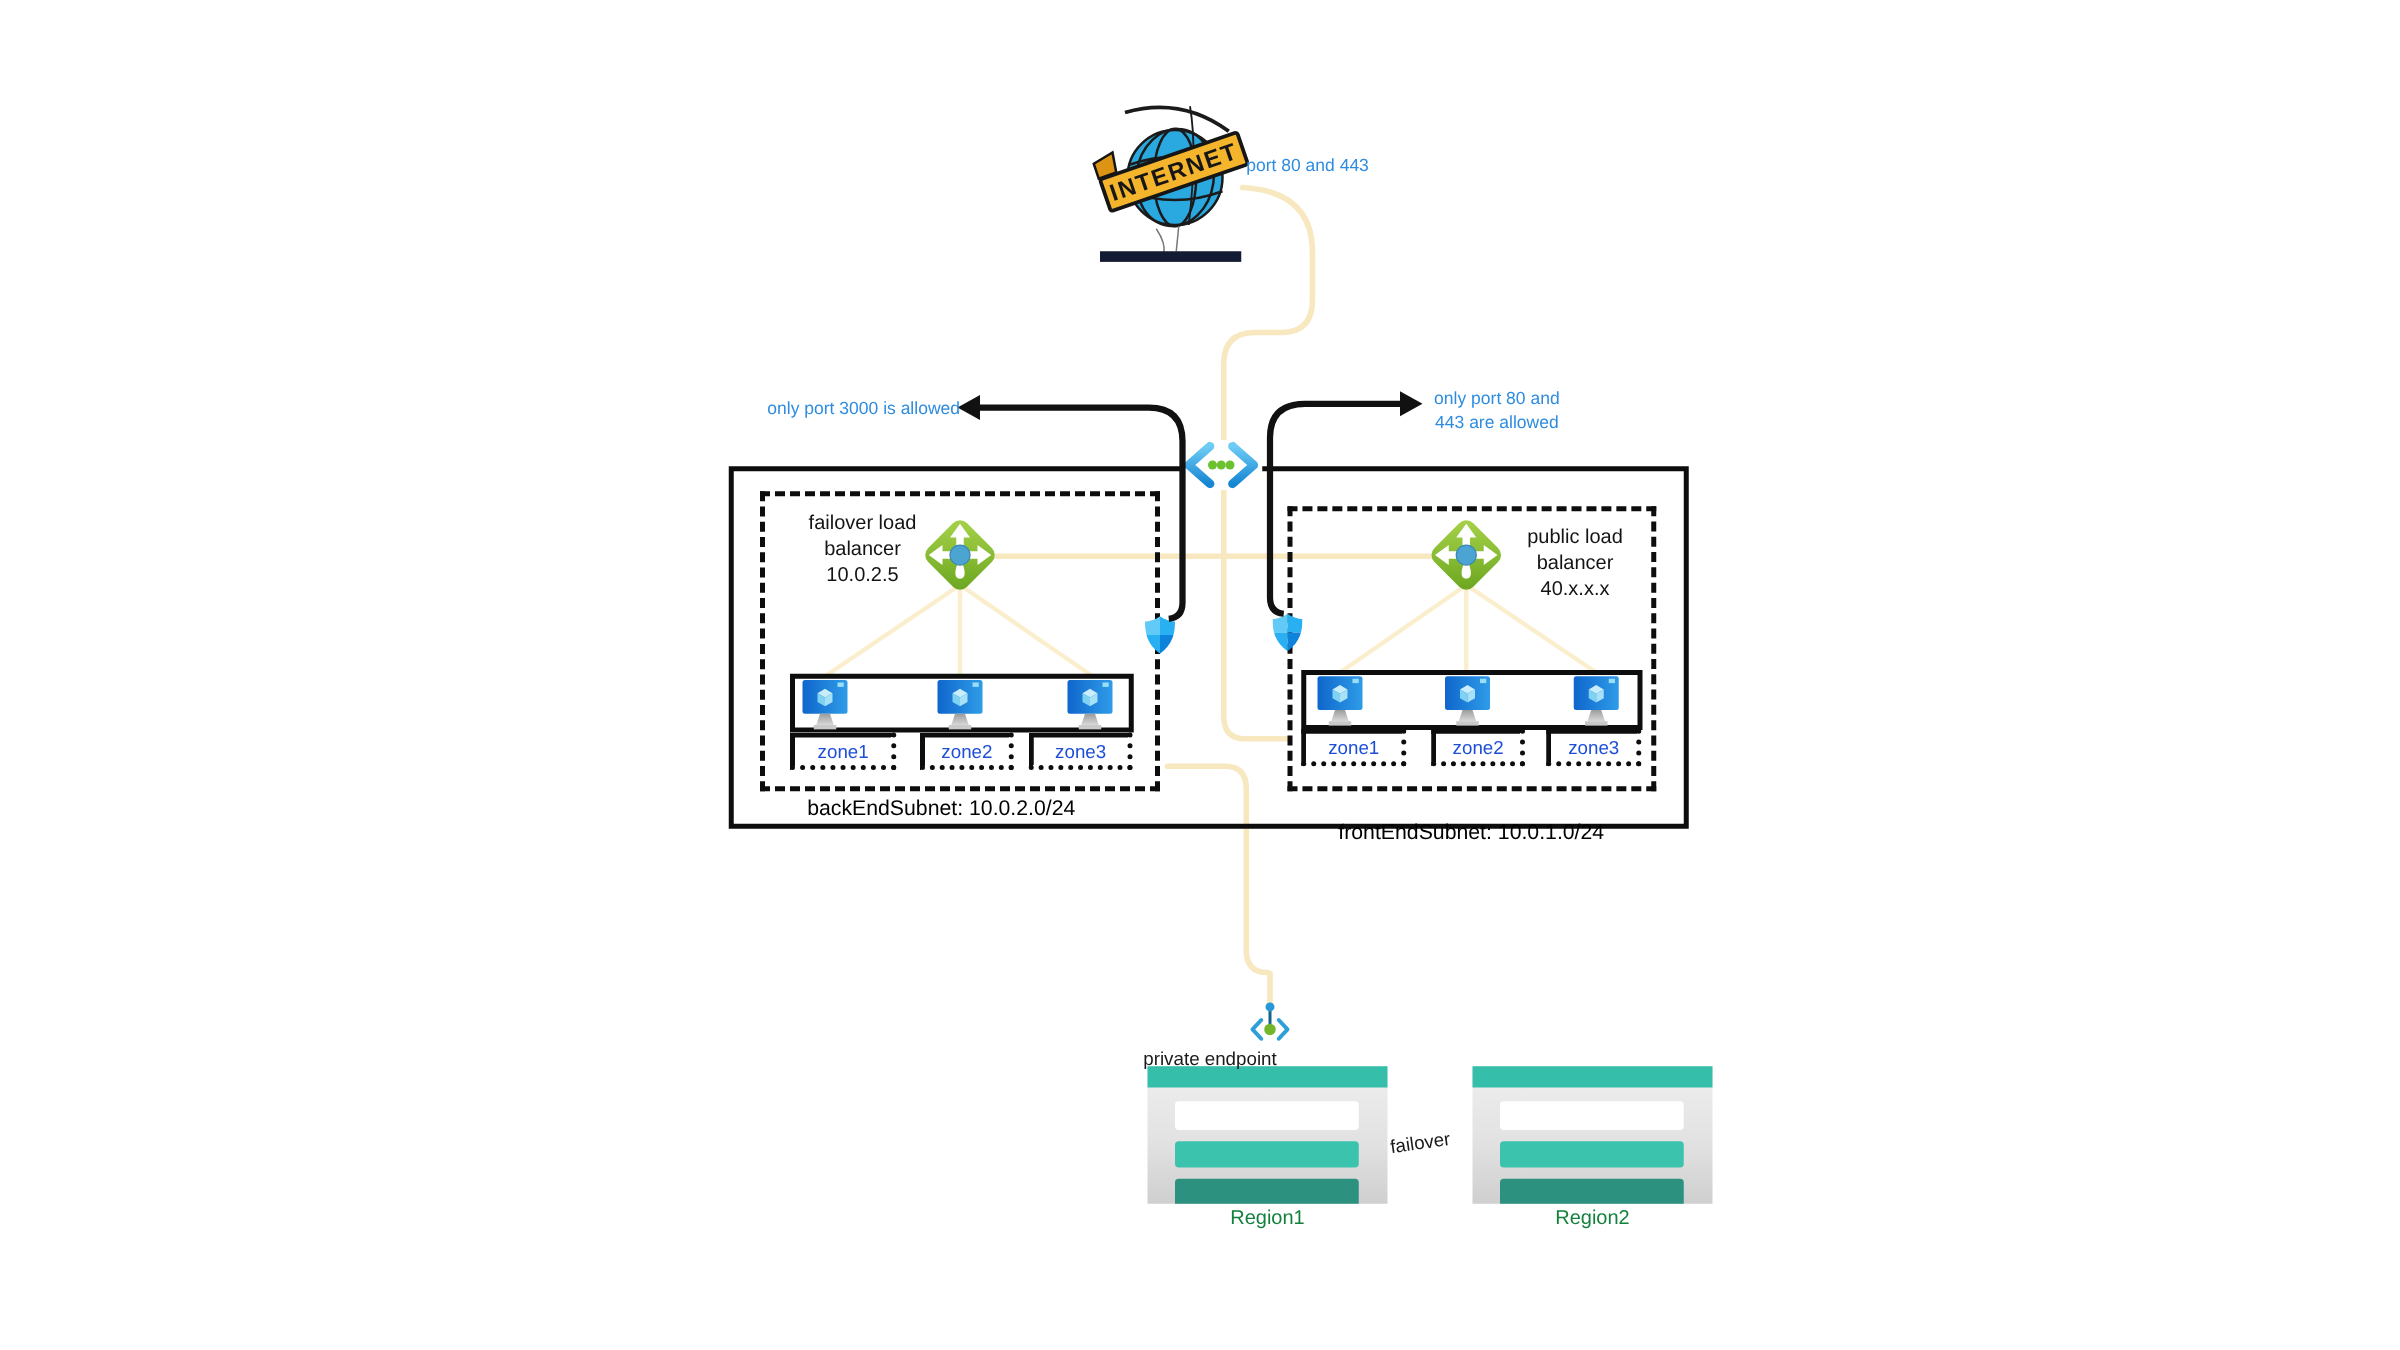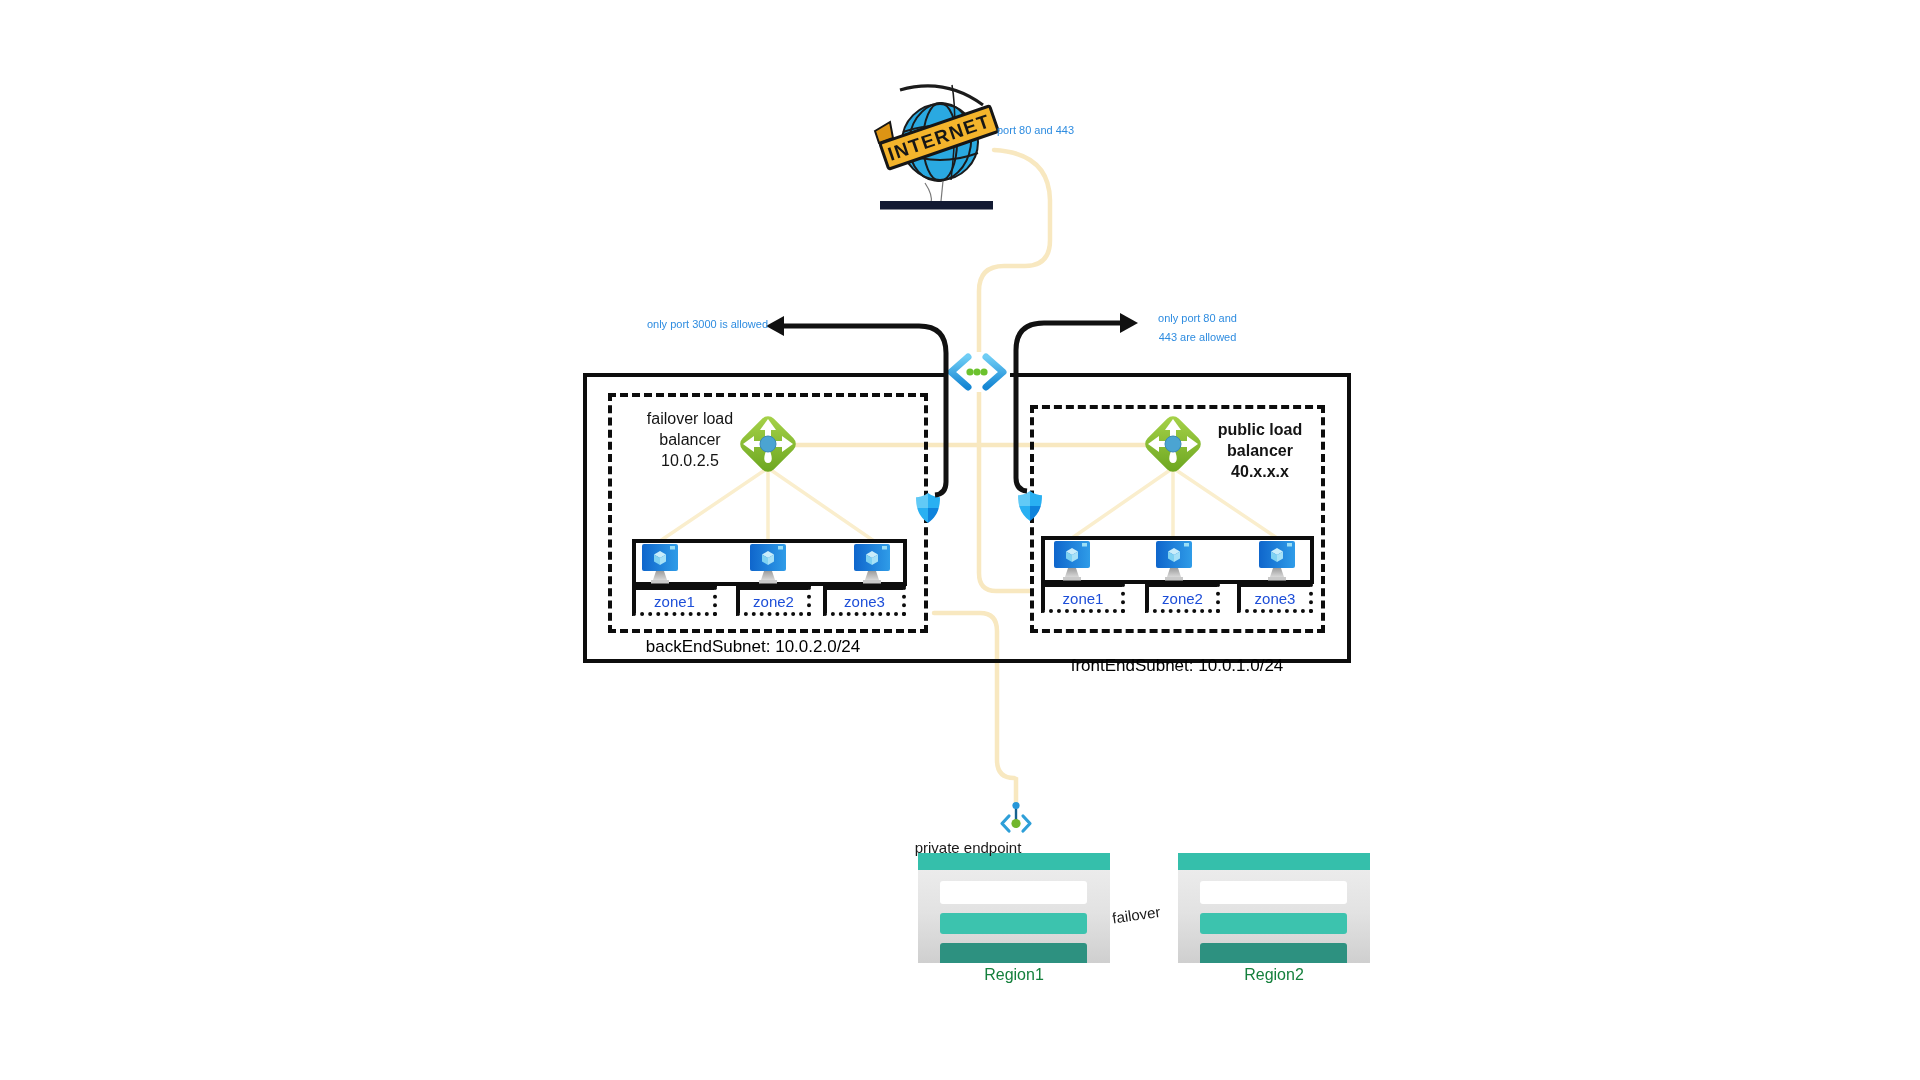--- a/index.html
+++ b/index.html
@@ -9,21 +9,21 @@
   svg{display:block;}
   .box{position:absolute;box-sizing:border-box;background:transparent;}
   .outer-box{border:4px solid #0d0d0d;}
   .subnet-box{border:4px dashed #0d0d0d;}
   .vm-box{border:4px solid #0d0d0d;}
   .zone-box{border-top:4px solid #0d0d0d;border-left:4px solid #0d0d0d;
             border-right:4px dotted #0d0d0d;border-bottom:4px dotted #0d0d0d;
             display:flex;align-items:center;justify-content:center;
             font-size:15px;color:#1d4ed8;background:transparent;}
   .lbl{position:absolute;}
-  .blue-lbl{color:#2e8ce0;font-size:11px;font-weight:500;}
+  .blue-lbl{color:#2e8ce0;font-size:14px;font-weight:500;}
   .red-lbl{color:#000000;font-size:17px;text-align:center;}
   .lb-lbl{font-size:16px;line-height:21px;text-align:center;color:#141414;}
   .region-card{position:absolute;width:192px;height:110px;
                background:linear-gradient(180deg,#efefef 0%,#e2e2e2 55%,#cfcfcf 100%);}
   .region-header{position:absolute;left:0;top:0;width:100%;height:17px;background:#35bfab;}
   .region-bar{position:absolute;left:22px;width:147px;border-radius:3px;}
   .bar-white{top:28px;height:23px;background:#ffffff;}
   .bar-teal{top:60px;height:21px;background:#3cc3ae;}
   .bar-dark{top:90px;height:20px;background:#2d9180;border-radius:3px 3px 0 0;}
   .region-lbl{font-size:16px;text-align:center;width:192px;color:#15803d;}
@@ -252,21 +252,21 @@
     <div>only port 80 and</div>
     <div>443 are allowed</div>
   </div>
 
   <div class="lbl lb-lbl z6" style="left:600px;top:408px;width:180px;">
     <div>failover load</div>
     <div>balancer</div>
     <div>10.0.2.5</div>
   </div>
 
-  <div class="lbl lb-lbl z6" style="left:1180px;top:419px;width:160px;font-weight:bold;">
+  <div class="lbl lb-lbl z6" style="left:1180px;top:419px;width:160px;">
     <div>public load</div>
     <div>balancer</div>
     <div>40.x.x.x</div>
   </div>
 
   <div class="lbl red-lbl z6" style="left:603px;top:637px;width:300px;">backEndSubnet: 10.0.2.0/24</div>
   <div class="lbl red-lbl z6" style="left:1027px;top:640px;width:300px;margin-top:16px;">frontEndSubnet: 10.0.1.0/24</div>
 
   <div class="lbl z6" style="left:888px;top:839px;width:160px;text-align:center;font-size:15px;">private endpoint</div>
 

